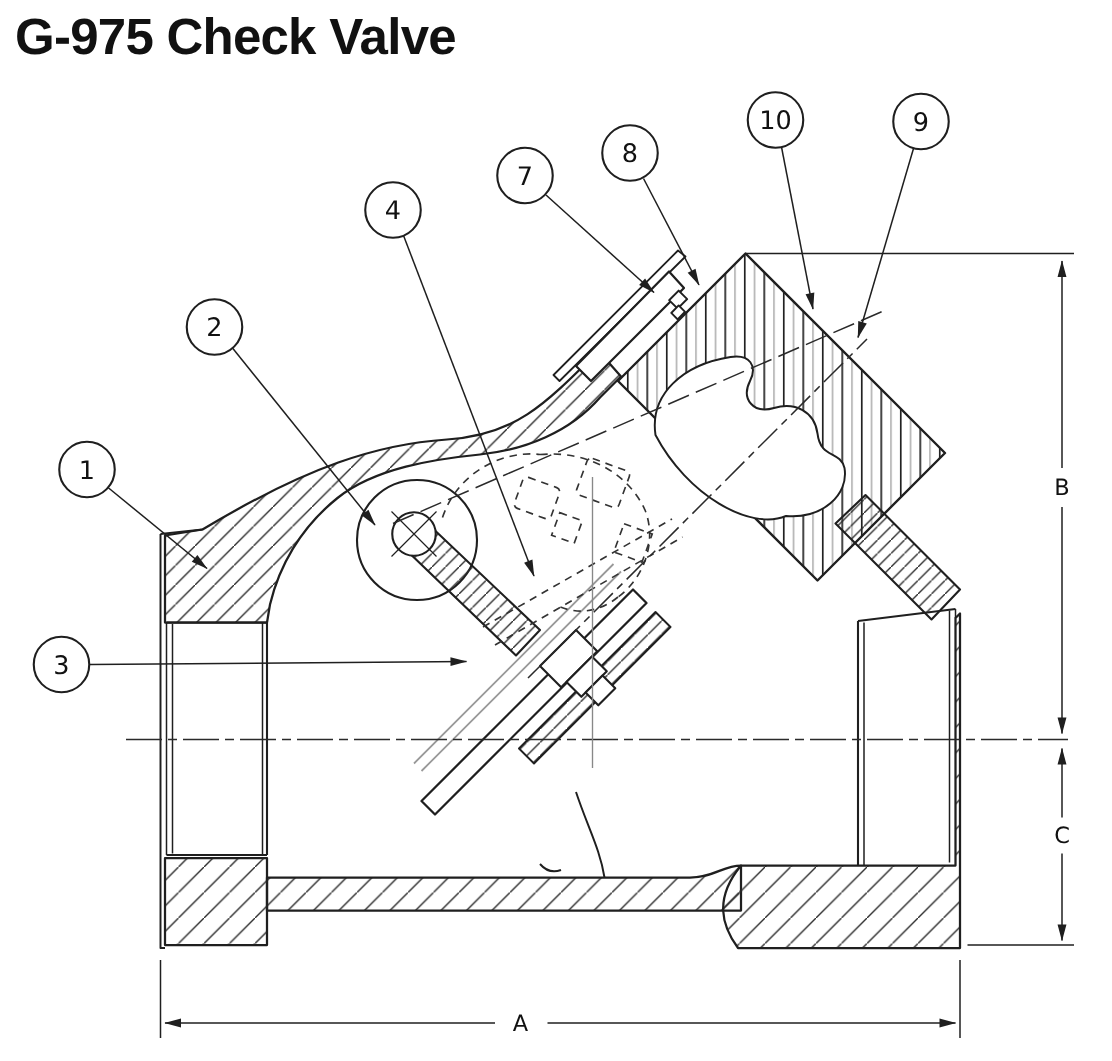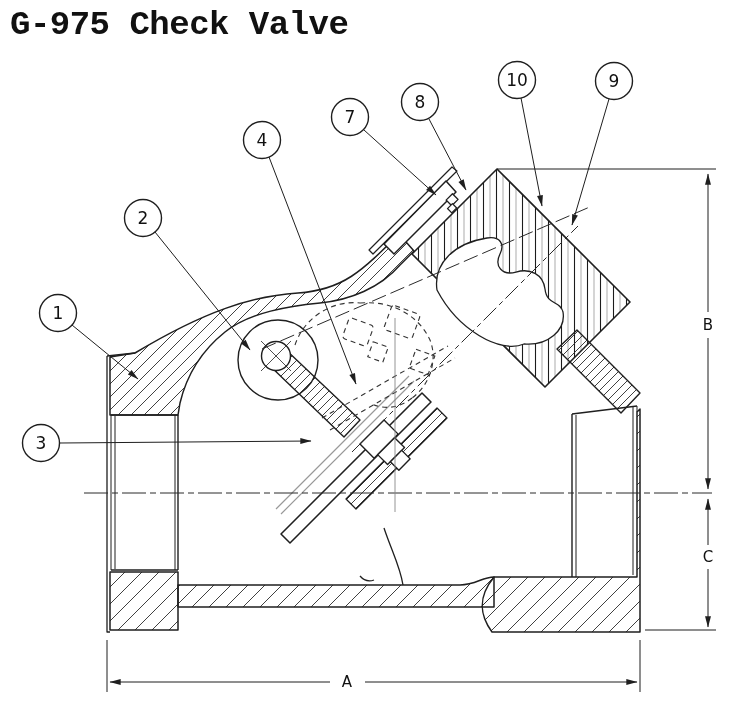--- a/index.html
+++ b/index.html
@@ -1,19 +1,19 @@
 <!DOCTYPE html>
 <html><head>
 <meta charset="utf-8">
 <style>
   html,body{margin:0;padding:0;background:#fff;}
   .page{position:relative;width:741px;height:707px;background:#ffffff;overflow:hidden;
         font-family:"Liberation Sans", sans-serif;}
   .title{position:absolute;left:10px;top:6px;font-size:34px;font-weight:bold;
-         color:#111;letter-spacing:-0.5px;font-family:Liberation Mono, monospace;}
+         color:#111;letter-spacing:-0.5px;font-family:Liberation Sans, sans-serif;}
   svg text{font-family:"DejaVu Sans",sans-serif;fill:#111;}
   svg .balloon-num{font-size:17px;}
   svg .dim-letter{font-size:15px;}
 </style>
 </head>
 <body>
 
 <div class="page">
   <div class="title">G-975 Check Valve</div>
 

